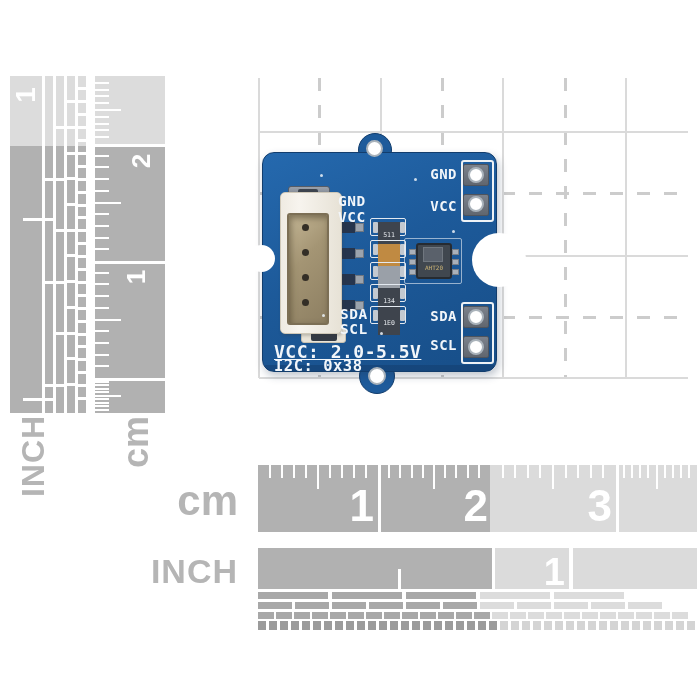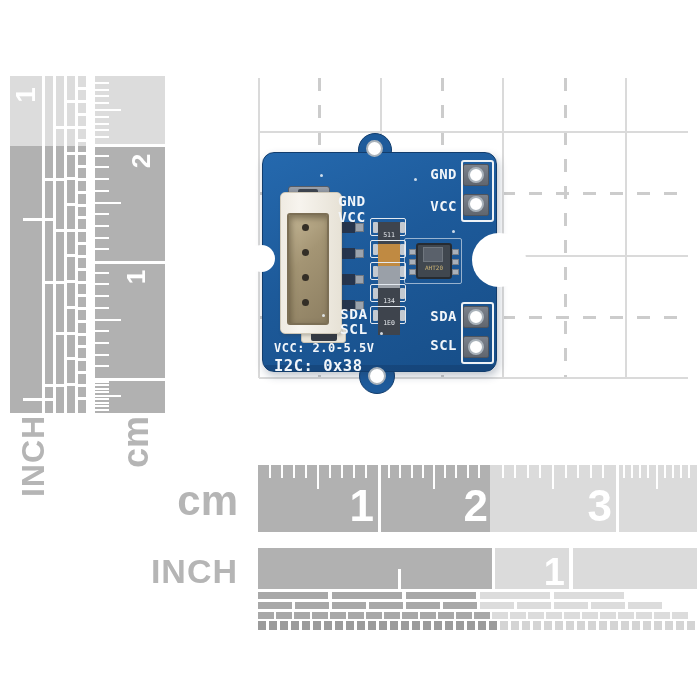--- a/index.html
+++ b/index.html
@@ -391,21 +391,21 @@
     <div class="abs" style="left:147px;top:107px;width:7px;height:6px;background:#aab1ba;border:1px solid #7a8088;"></div>
     <div class="abs" style="left:147px;top:117px;width:7px;height:6px;background:#aab1ba;border:1px solid #7a8088;"></div>
     <div class="abs" style="left:190px;top:97px;width:7px;height:6px;background:#aab1ba;border:1px solid #7a8088;"></div>
     <div class="abs" style="left:190px;top:107px;width:7px;height:6px;background:#aab1ba;border:1px solid #7a8088;"></div>
     <div class="abs" style="left:190px;top:117px;width:7px;height:6px;background:#aab1ba;border:1px solid #7a8088;"></div>
     <div class="abs" style="left:154px;top:91px;width:36px;height:36px;background:#40474f;border:2px solid #262b31;border-radius:3px;"></div>
     <div class="abs" style="left:161px;top:95px;width:20px;height:15px;background:#5a616b;border:1px solid #70777f;"></div>
     <div class="abs" style="left:154px;top:112px;width:36px;height:10px;text-align:center;
          font-family:'DejaVu Sans Mono',monospace;font-size:6px;color:#cdb677;">AHT20</div>
 
-    <div class="silk" style="left:12px;top:189px;font-size:12px;">VCC: 2.0-5.5V</div>
+    <div class="silk" style="left:12px;top:189px;font-size:18px;text-decoration:underline;">VCC: 2.0-5.5V</div>
     <div class="silk" style="left:12px;top:205px;font-size:15.5px;">I2C: 0x38</div>
   <div style="position: absolute; left: 58px; top: 22px; width: 3px; height: 3px; border-radius: 50%; background: rgba(235, 242, 248, 0.85);"></div>
       <div style="position: absolute; left: 152px; top: 26px; width: 3px; height: 3px; border-radius: 50%; background: rgba(235, 242, 248, 0.85);"></div>
       <div style="position: absolute; left: 118px; top: 180px; width: 3px; height: 3px; border-radius: 50%; background: rgba(235, 242, 248, 0.85);"></div>
       <div style="position: absolute; left: 60px; top: 162px; width: 3px; height: 3px; border-radius: 50%; background: rgba(235, 242, 248, 0.85);"></div>
       <div style="position: absolute; left: 190px; top: 78px; width: 3px; height: 3px; border-radius: 50%; background: rgba(235, 242, 248, 0.85);"></div>
     </div>
 
 </div>
 

